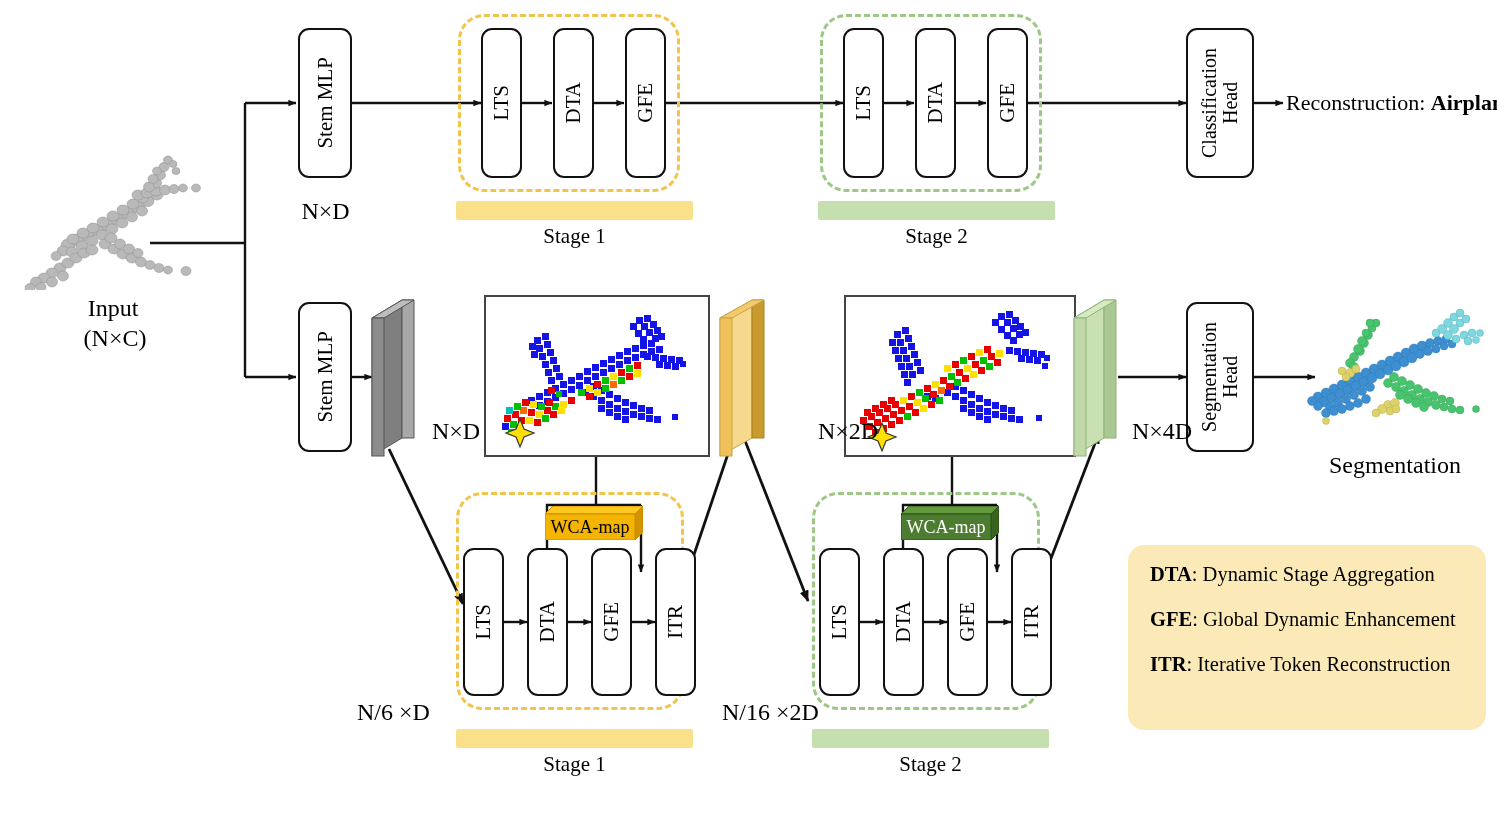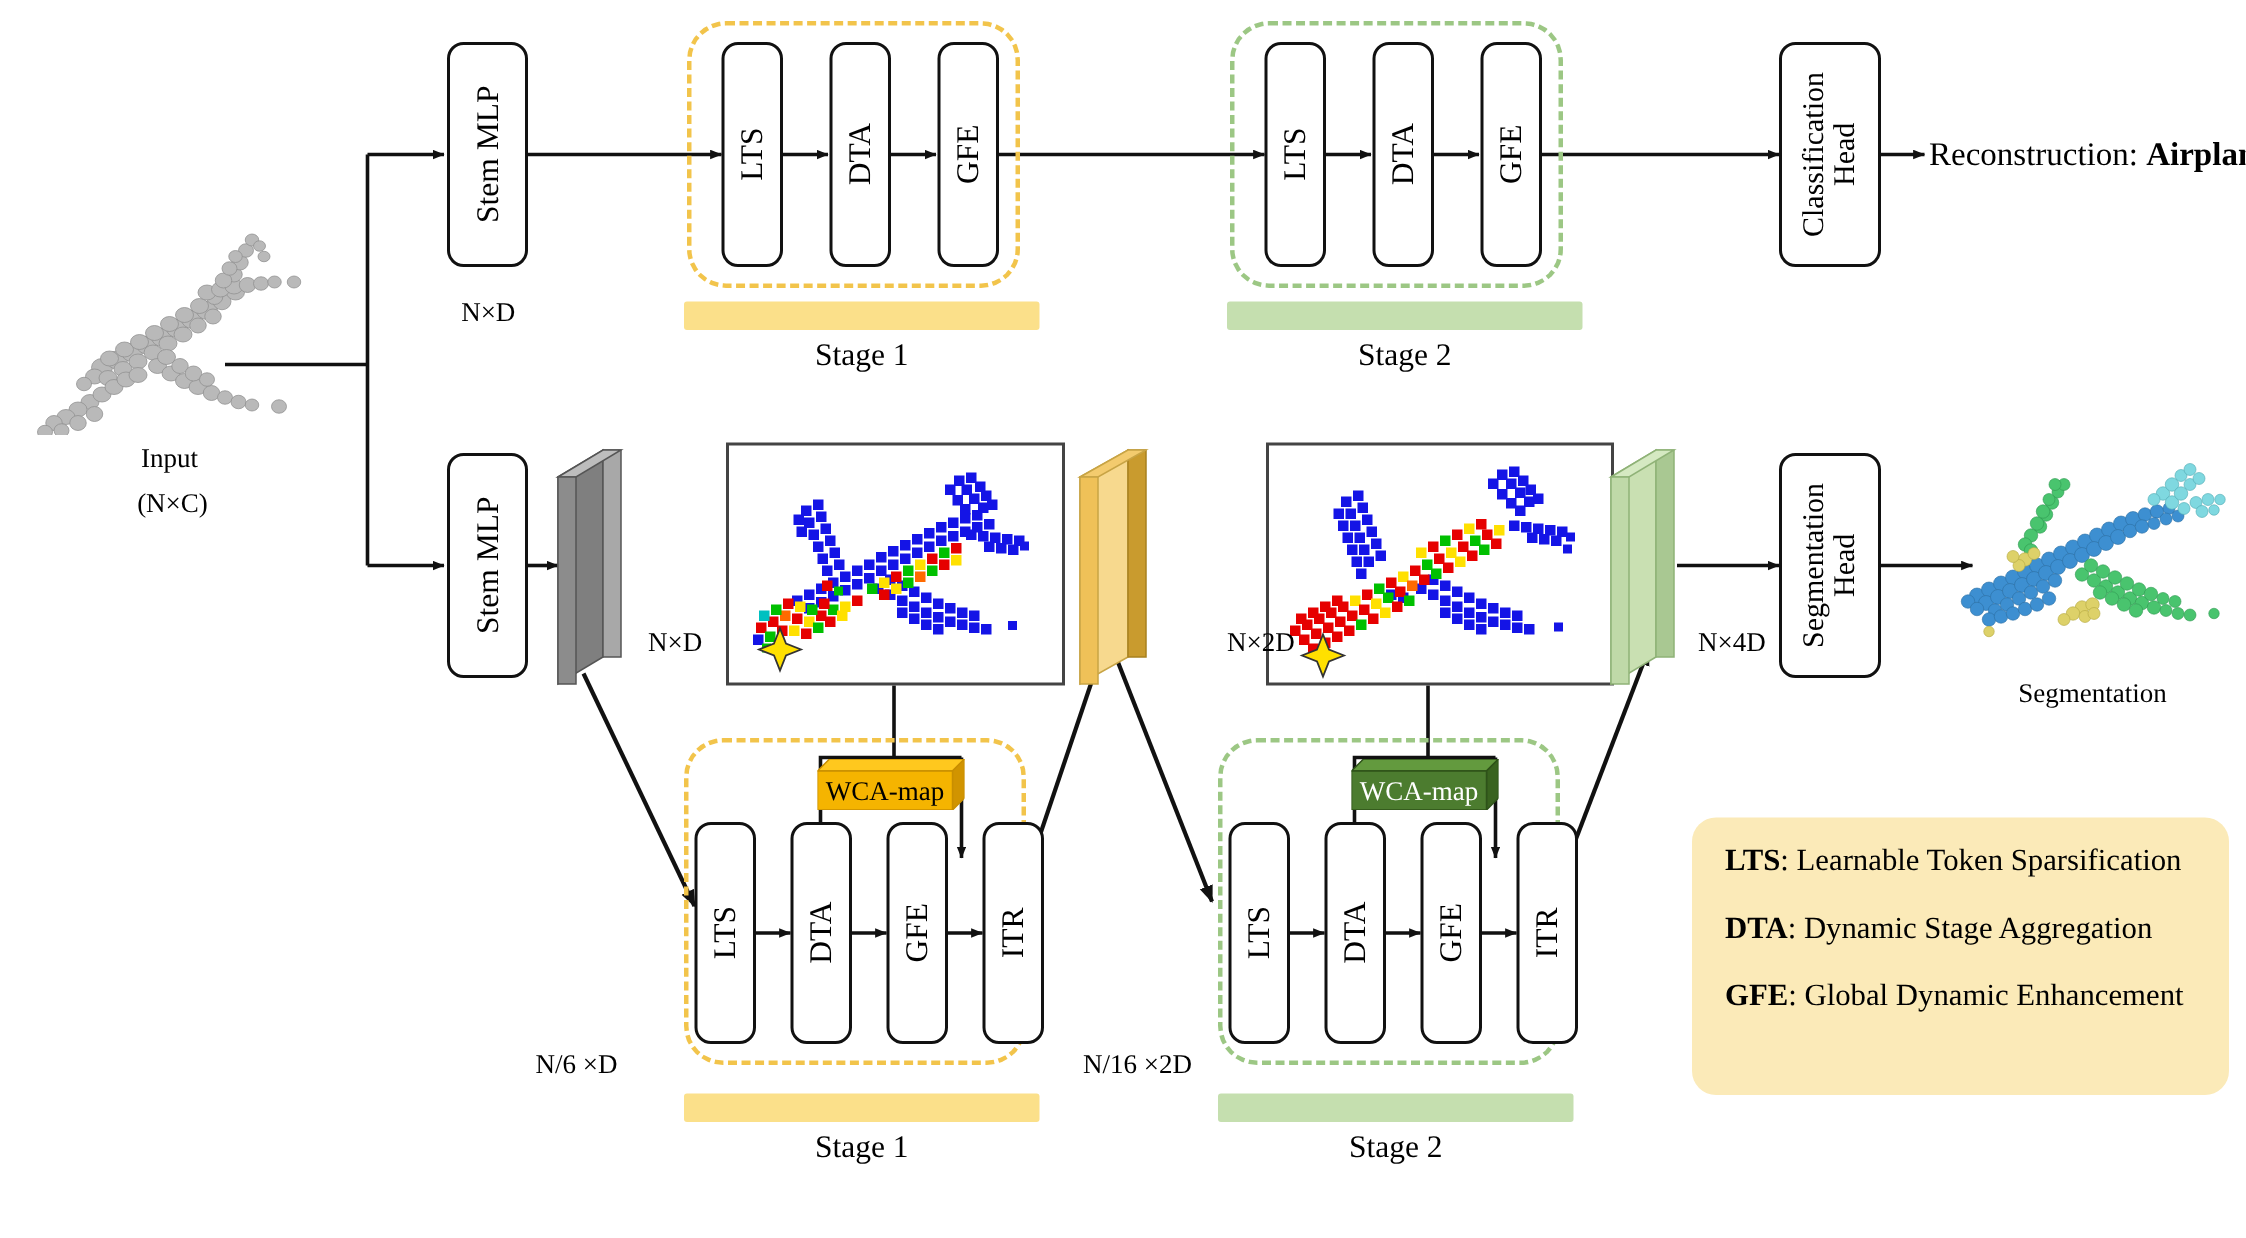--- a/index.html
+++ b/index.html
@@ -20,21 +20,21 @@
 
   
   .stagebox{border:3px dashed #F2C44B;border-radius:26px;background:transparent;}
   .stagebox.green{border-color:#9CC784;}
 
   
   .stagebar{border-radius:2px;}
   .caption{position:absolute;text-align:center;font-size:21px;z-index:4;}
 
   
-  .lbl{position:absolute;font-size:18px;white-space:nowrap;z-index:4;}
+  .lbl{position:absolute;font-size:24px;white-space:nowrap;z-index:4;}
   .lbl.c{text-align:center;}
 
   
   .wca{position:absolute;z-index:4;}
 
   
   .slab{position:absolute;z-index:3;}
 
   
   .panel{position:absolute;background:#fff;border:2.2px solid #444;z-index:3;}
@@ -737,23 +737,23 @@
         <circle cx="80" cy="108" r="4"></circle>
           <circle cx="100" cy="104" r="4"></circle>
         <circle cx="30" cy="116" r="3.5"></circle>
       </g>
     </g>
   </svg>
   <div class="lbl c" style="left:1300px;top:452px;width:190px;">Segmentation</div>
 
   <div class="legend" style="left:1128px;top:545px;width:358px;height:185px;">
     <div class="row">
-      <b>LTS</b><span>: </span><span>Learnable Token Sparsification</span>
-    </div>
-    <div class="row">
       <b>DTA</b><span>: </span><span>Dynamic Stage Aggregation</span>
     </div>
     <div class="row">
       <b>GFE</b><span>: </span><span>Global Dynamic Enhancement</span>
     </div>
+    <div class="row">
+      <b>ITR</b><span>: </span><span>Iterative Token Reconstruction</span>
+    </div>
   </div>
 
 </div>
 
 </body></html>

